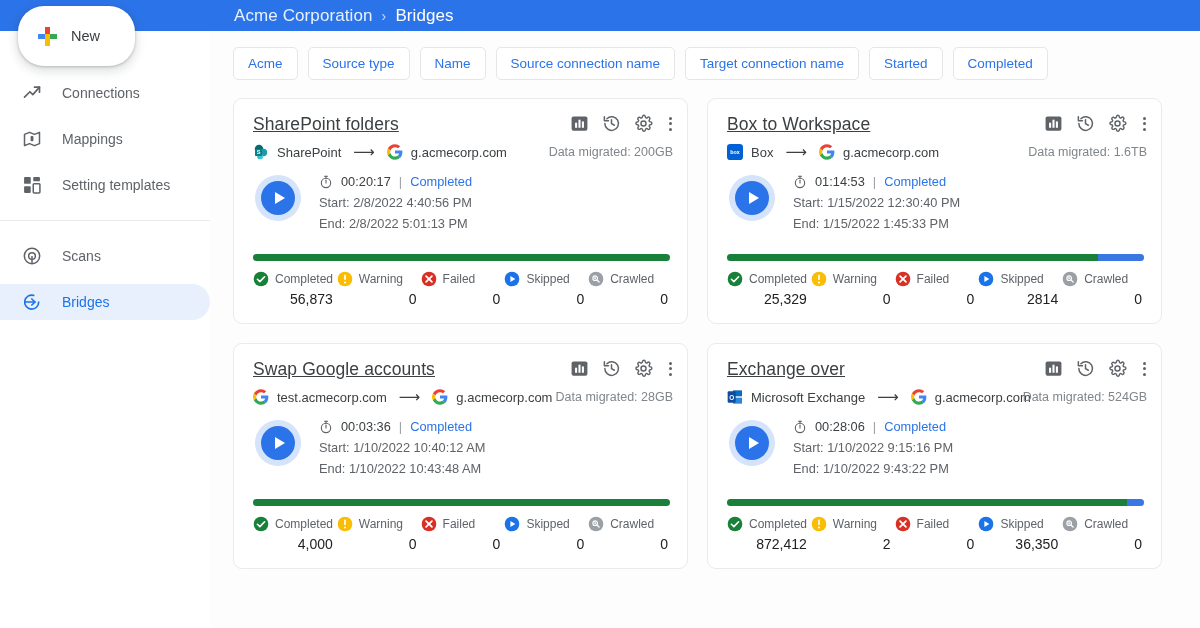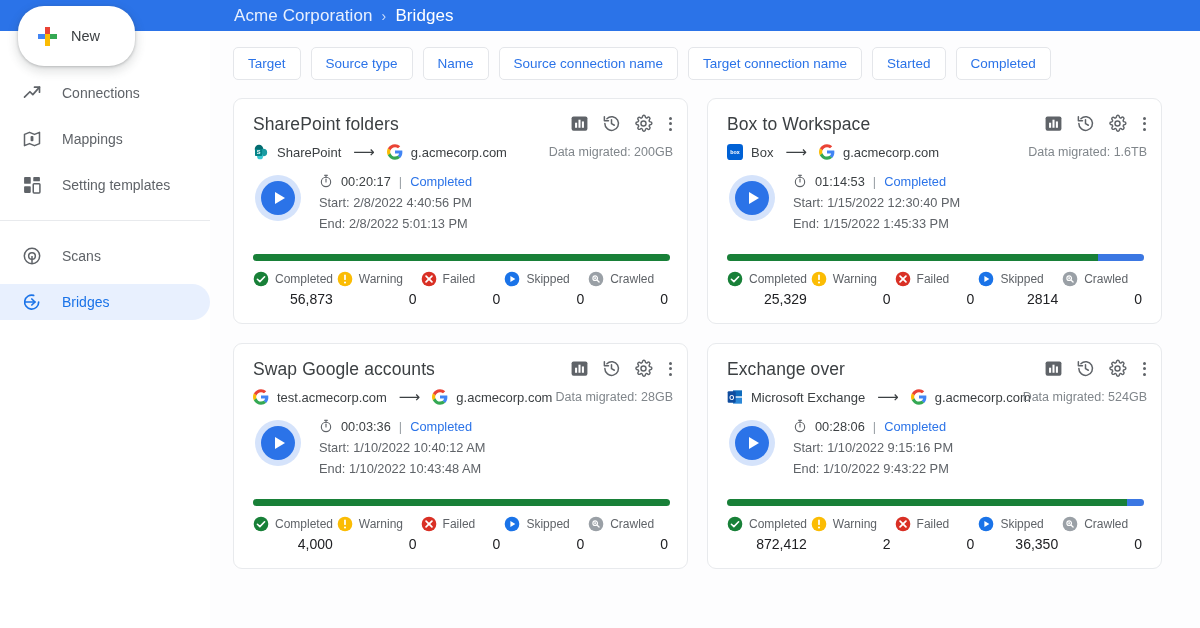--- a/index.html
+++ b/index.html
@@ -101,21 +101,21 @@
     display: grid; grid-template-columns: 455px 455px;
     gap: 19px; padding: 18px 0 0 23px;
   }
   .card {
     background: #ffffff; border: 1px solid #e8eaed; border-radius: 9px;
     height: 226px; position: relative; padding: 14px 17px 0 19px;
   }
 
   .card-title {
     font-size: 17.5px; color: #3c4043; font-weight: 400;
-    letter-spacing: .1px; line-height: 22px;
+    letter-spacing: .1px; line-height: 22px; text-decoration: underline;
   }
   .card-route {
     display: flex; align-items: center; gap: 8px;
     margin-top: 8px; font-size: 13px; color: #3c4043;
   }
   .card-route .arrow { color: #3c4043; font-size: 15px; margin: 0 4px; }
   .logo { width: 16px; height: 16px; flex: none; display: block; }
 
   .card-actions {
     position: absolute; right: 14px; top: 15px;
@@ -150,21 +150,21 @@
     background: #2b73e8; display: flex; align-items: center; justify-content: center;
   }
   .play::after {
     content: ""; display: block;
     border-left: 10px solid #fff;
     border-top: 6.5px solid transparent;
     border-bottom: 6.5px solid transparent;
     margin-left: 4px;
   }
   .run-info { margin-left: 18px; margin-top: -1px; }
-  .run-line1 { display: flex; align-items: flex-start; gap: 8px; font-size: 12.8px; color: #3c4043; }
+  .run-line1 { display: flex; align-items: flex-end; gap: 8px; font-size: 12.8px; color: #3c4043; }
   .run-line1 .timer-ic { width: 14px; height: 14px; display: block; }
   .run-line1 .sep { color: #9aa0a6; }
   .run-line1 .state { color: #2b73e8; }
   .run-line2, .run-line3 {
     font-size: 12.8px; color: #5f6368; margin-top: 6px;
   }
 
   .progress {
     position: absolute; left: 19px; right: 17px; bottom: 62px;
     height: 7px; border-radius: 4px; background: #dadce0; overflow: hidden;
@@ -258,21 +258,21 @@
       </svg>
       <span>Bridges</span>
     </div>
 
   </div>
 </div>
 
 <div class="main">
 
   <div class="filters">
-    <div class="chip">Target</div>
+    <div class="chip">Acme</div>
     <div class="chip">Source type</div>
     <div class="chip">Name</div>
     <div class="chip">Source connection name</div>
     <div class="chip">Target connection name</div>
     <div class="chip">Started</div>
     <div class="chip">Completed</div>
   </div>
 
   <div class="cards" id="cards-container">
       <div class="card">

